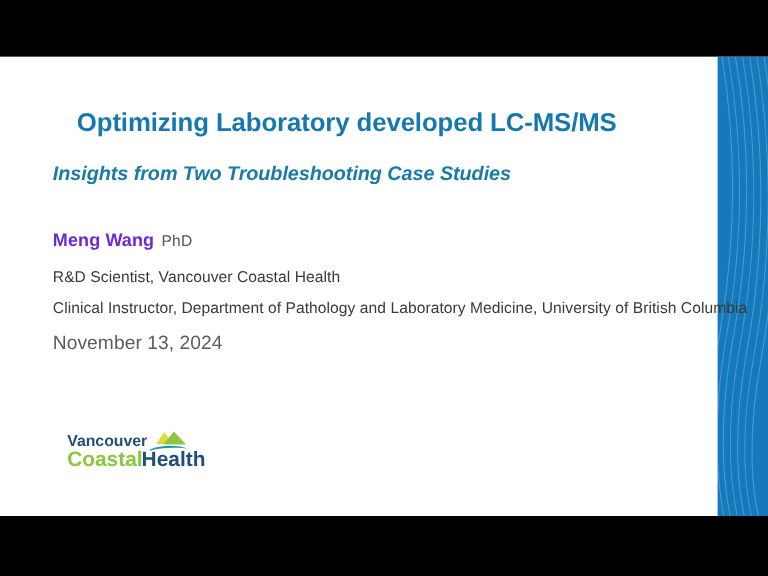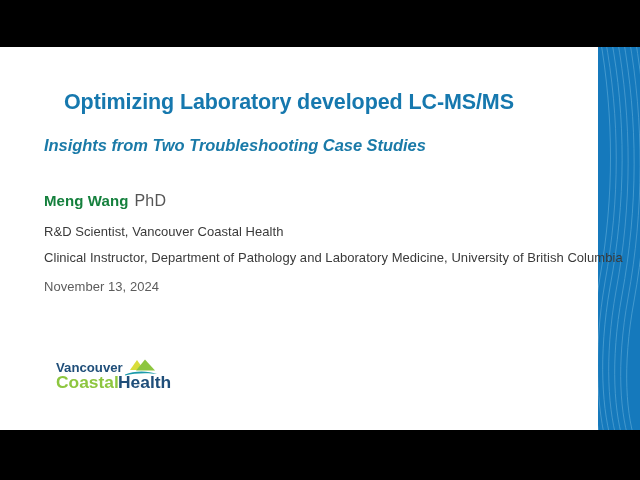--- a/index.html
+++ b/index.html
@@ -98,41 +98,41 @@
     margin-top: 37px;
   }
   #author-line {
     display: flex;
     align-items: baseline;
     gap: 6px;
   }
   #author-name {
     font-size: 15px;
     font-weight: bold;
-    color: #15803d;
+    color: #6d28d9;
     letter-spacing: 0.1px;
   }
   #author-degree {
-    font-size: 16px;
+    font-size: 13px;
     font-weight: normal;
     color: #555555;
     letter-spacing: 0.2px;
   }
 
   .affiliation {
     font-size: 13px;
     color: #3a3a3a;
     margin-top: 11px;
     letter-spacing: 0.05px;
     white-space: nowrap;
   }
   #affiliation-1 { margin-top: 14px; }
 
   #date-line {
-    font-size: 13px;
+    font-size: 16px;
     color: #5c5c5c;
     margin-top: 14px;
     letter-spacing: 0.05px;
   }
 
   
   #logo {
     position: absolute;
     left: 56px;
     top: 310px;

